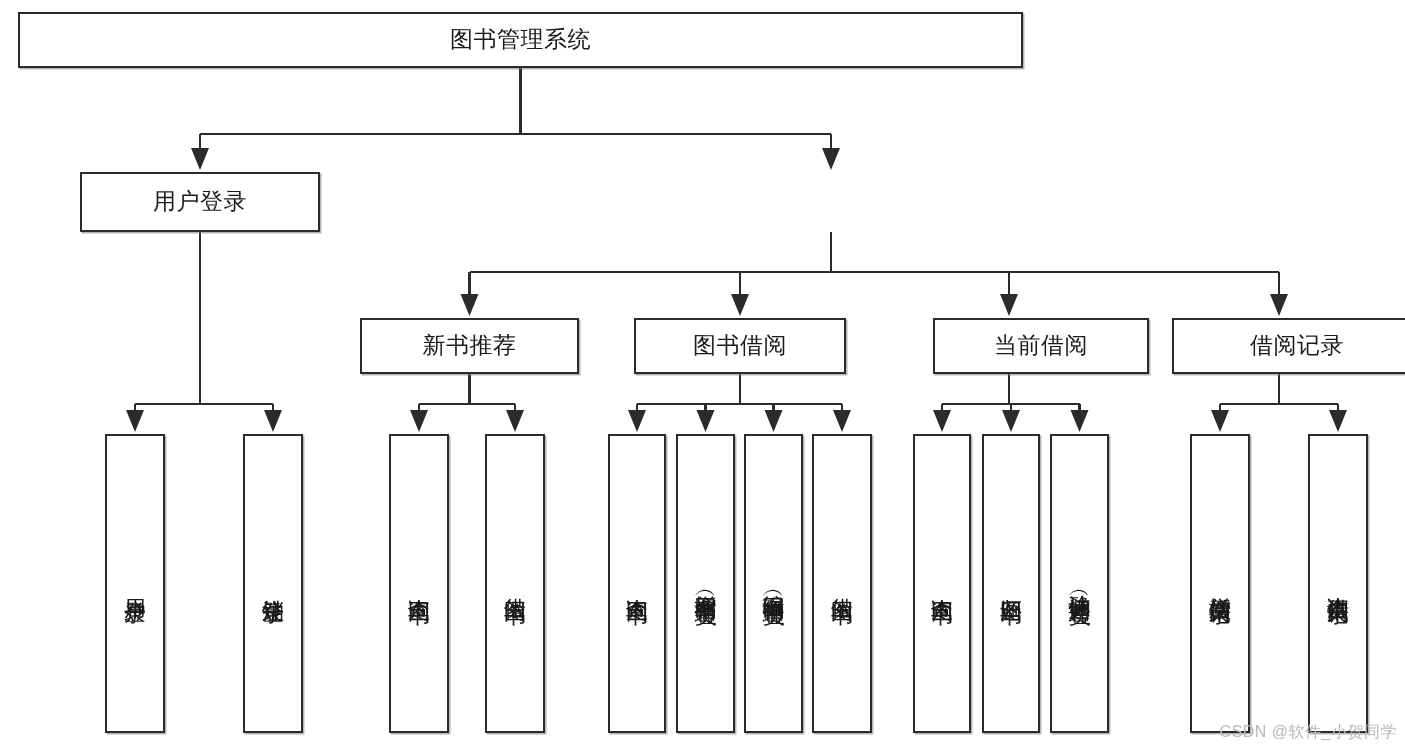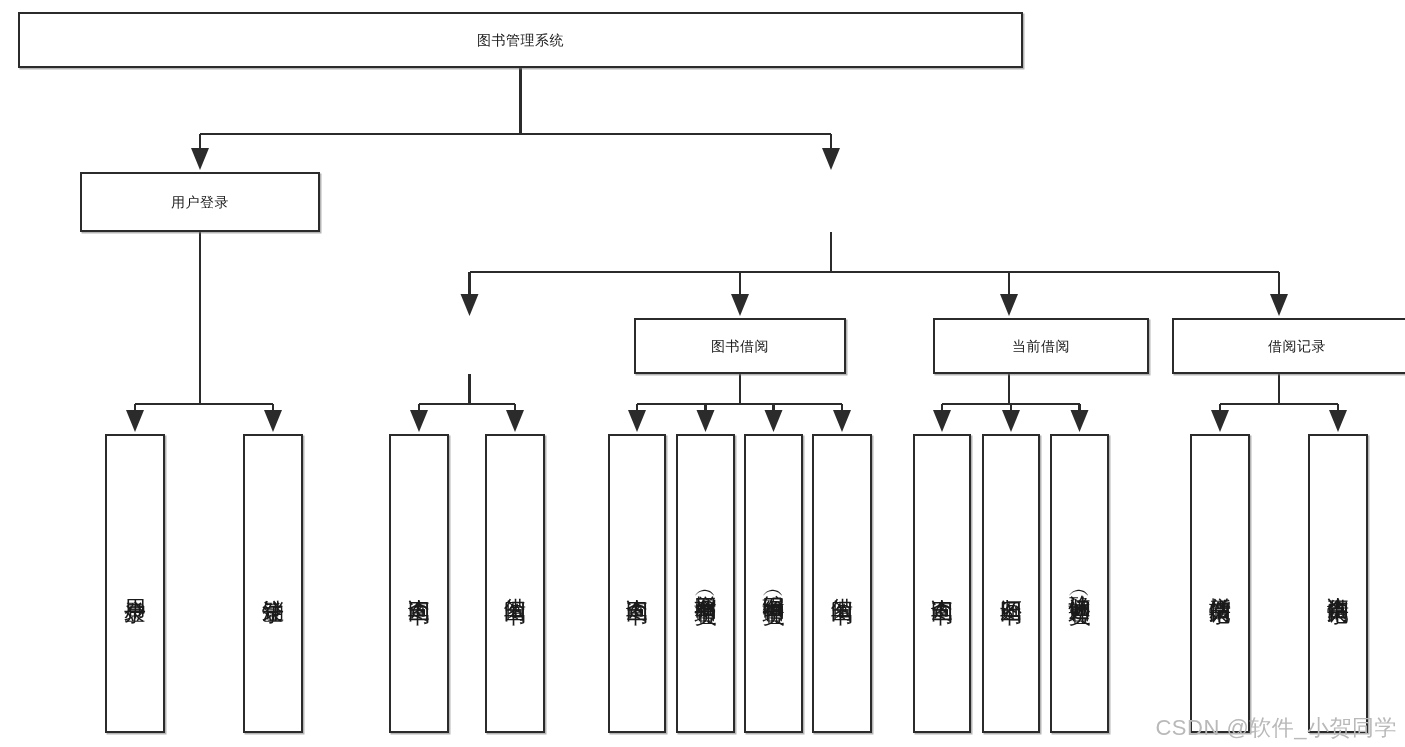--- a/index.html
+++ b/index.html
@@ -32,21 +32,21 @@
     background: #ffffff;
     border: 2px solid #2b2b2b;
     box-shadow: 1.5px 1.5px 0 rgba(120,120,120,0.55);
     display: flex;
     align-items: center;
     justify-content: center;
     color: #1a1a1a;
     line-height: 1.18;
   }
   .node.horiz {
-    font-size: 14px;
+    font-size: 23px;
     letter-spacing: 0.5px;
     text-align: center;
   }
   .node.vert {
     writing-mode: vertical-rl;
     text-orientation: upright;
     font-size: 22px;
     letter-spacing: 1.5px;
     padding: 6px 0;
     align-items: center;
@@ -59,21 +59,21 @@
     white-space: nowrap;
   }
   .node .label {
     display: block;
     white-space: nowrap;
   }
   #watermark {
     position: absolute;
     right: 8px;
     bottom: 4px;
-    font-size: 22px;
+    font-size: 16px;
     color: #b9b9b9;
     white-space: nowrap;
     letter-spacing: 0.5px;
   }
 </style>
 </head>
 <body>
 
 <div id="diagram-root">
 
@@ -133,20 +133,23 @@
     </svg>
 
   <div class="node horiz" style="left:18px; top:12px; width:1005px; height:56px;">
     <span class="label">图书管理系统</span>
   </div>
 
   <div class="node horiz" style="left:80px; top:172px; width:240px; height:60px;">
     <span class="label">用户登录</span>
   </div>
 
+  <div class="node horiz" style="left:360px; top:318px; width:219px; height:56px;">
+    <span class="label">新书推荐</span>
+  </div>
   <div class="node horiz" style="left:634px; top:318px; width:212px; height:56px;">
     <span class="label">图书借阅</span>
   </div>
   <div class="node horiz" style="left:901px; top:318px; width:216px; height:56px;margin-left:32px;">
     <span class="label">当前借阅</span>
   </div>
   <div class="node horiz" style="left:1172px; top:318px; width:250px; height:56px;">
     <span class="label">借阅记录</span>
   </div>
 

